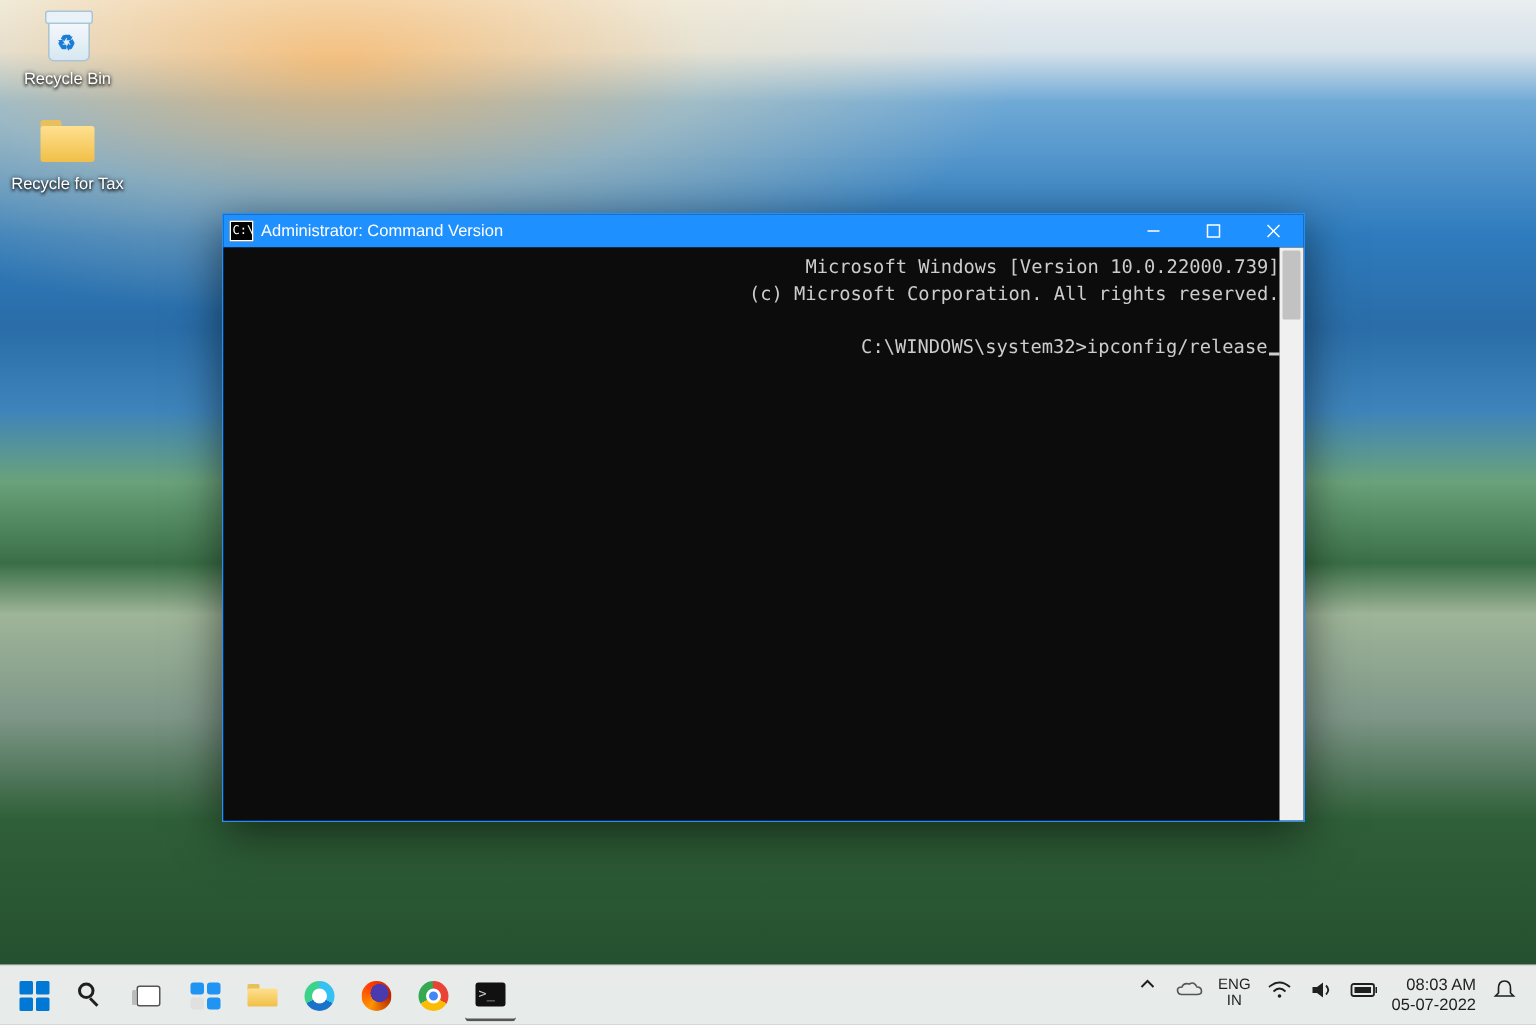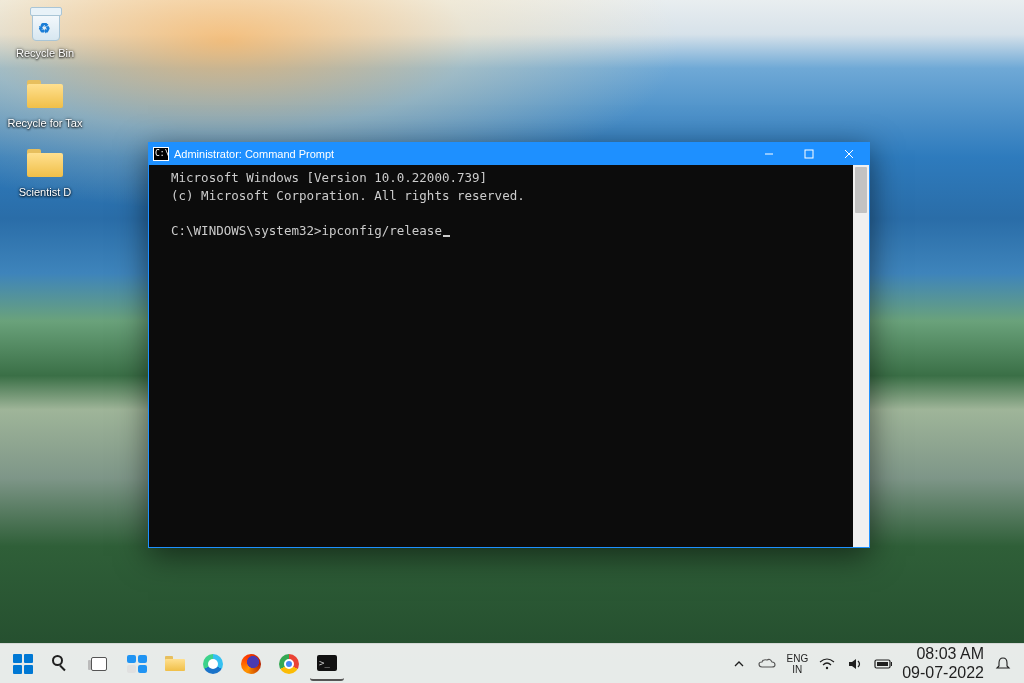--- a/index.html
+++ b/index.html
@@ -100,24 +100,24 @@
     width: 40px; height: 22px; display:flex; align-items:center; justify-content:center;
     font-size: 10px; color:#fff;
   }
   .tb-btn svg { stroke:#fff; stroke-width:1; fill:none; }
   .cmd-body {
     position:absolute; left:0; top:22px; right:0; bottom:0;
     background:#0c0c0c;
     display:flex;
   }
   .cmd-text {
-    flex:1; padding: 4px 22px;
+    flex:1; padding: 4px 0;
     font-family: Consolas, "Lucida Console", monospace;
     font-size: 12.5px; line-height: 1.4;
-    color: #cccccc; white-space: pre;
+    color: #cccccc; white-space: pre; text-align: right;
   }
   .cmd-cursor {
     display:inline-block; width:7px; height:2px; background:#cccccc;
     vertical-align: baseline; margin-left:1px; position:relative; top:2px;
     animation: blink 1s step-start infinite;
   }
   @keyframes blink { 50% { opacity: 0; } }
   .cmd-scroll {
     width: 16px; background:#f0f0f0; position:relative;
   }
@@ -137,26 +137,26 @@
     display:flex; align-items:center; gap:4px; padding-left:6px;
   }
   .tb-item {
     width:34px; height:34px; display:flex; align-items:center; justify-content:center;
     border-radius:3px; cursor:pointer;
   }
   .tb-item.active { border-bottom:2px solid #555; }
 
   .taskbar .spacer { flex:1; }
   .tray {
-    display:flex; align-items:center; gap:10px; padding-right:12px;
+    display:flex; gap:10px; padding-right:12px;
     color:#1f1f1f; font-size:11px;
   }
   .tray .chev { width:14px; text-align:center; font-size:10px;}
   .tray .lang { line-height:1.1; text-align:center; font-size:10px; }
-  .tray .clock { line-height:1.15; text-align:right; font-size:16px; }
+  .tray .clock { line-height:1.15; text-align:right; font-size:11px; }
   .tray svg { display:block; }
   .tray .tray-icon { display:flex; align-items:center; justify-content:center; width:18px; height:18px;}
 
   
   .win-grid { width:20px; height:20px; display:grid; grid-template-columns:1fr 1fr; grid-template-rows:1fr 1fr; gap:2px; }
   .win-grid div { background:#0078d4; border-radius:1px;}
 
   .search-glyph { width:18px;height:18px; }
   .circle-magnifier { border:2px solid #1f1f1f; width:11px;height:11px;border-radius:50%; position:relative;}
   .circle-magnifier::after { content:""; position:absolute; right:-5px; bottom:-5px; width:7px;height:2px; background:#1f1f1f; transform:rotate(45deg);}
@@ -193,32 +193,26 @@
           </div>
       </div>
       <div class="label">Recycle Bin</div>
     </div>
     <div class="desk-icon">
       <div class="glyph">
           <div class="folder-shape"></div>
         </div>
       <div class="label">Recycle for Tax</div>
     </div>
-    <div class="desk-icon">
-      <div class="glyph">
-          <div class="folder-shape"></div>
-        </div>
-      <div class="label">Scientist D</div>
-    </div>
   </div>
 
   <div class="cmd-window">
     <div class="titlebar">
       <div class="tb-icon">C:\</div>
-      <div class="tb-title">Administrator: Command Prompt</div>
+      <div class="tb-title">Administrator: Command Version</div>
       <div class="spacer"></div>
       <div class="tb-btn">
         <svg width="10" height="10">
             <line x1="1" y1="5" x2="9" y2="5"></line>
           </svg>
       </div>
       <div class="tb-btn">
         <svg width="10" height="10">
             <rect x="1" y="1" width="8" height="8"></rect>
           </svg>
@@ -314,21 +308,21 @@
       </div>
       <div class="tray-icon">
         <svg width="20" height="12">
             <rect x="1" y="2" width="15" height="8" rx="1.5" fill="none" stroke="#1f1f1f" stroke-width="1.2"></rect>
             <rect x="3" y="4" width="11" height="4" fill="#1f1f1f"></rect>
             <rect x="17" y="4" width="2" height="4" fill="#1f1f1f"></rect>
           </svg>
       </div>
       <div class="clock">
         <div>08:03 AM</div>
-        <div>09-07-2022</div>
+        <div>05-07-2022</div>
       </div>
       <div class="tray-icon">
         <svg width="16" height="16">
             <path d="M8 2 Q12 2 12 7 L12 10 L14 12 L2 12 L4 10 L4 7 Q4 2 8 2 Z" fill="none" stroke="#1f1f1f" stroke-width="1.1"></path>
           </svg>
       </div>
     </div>
   </div>
 
 </div>

